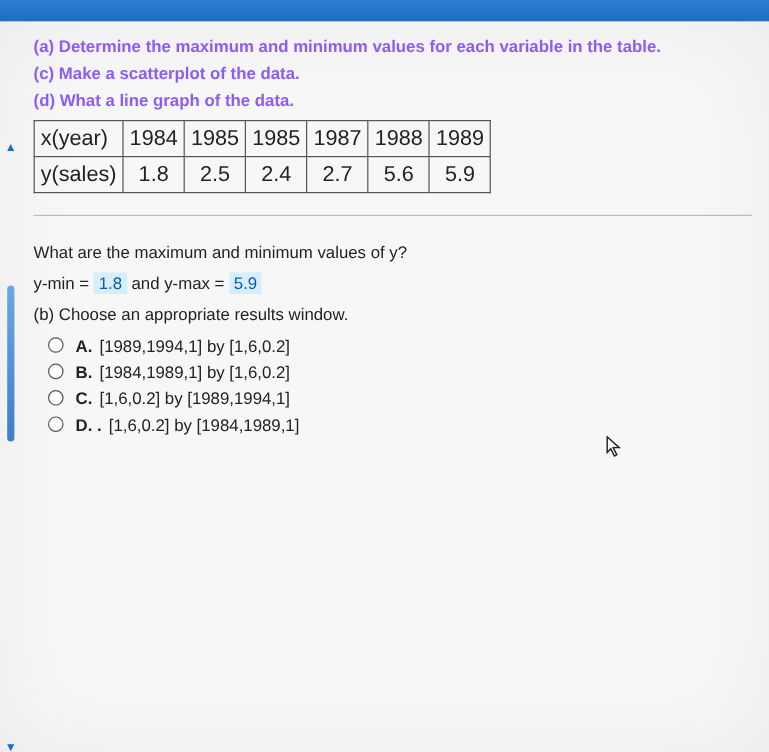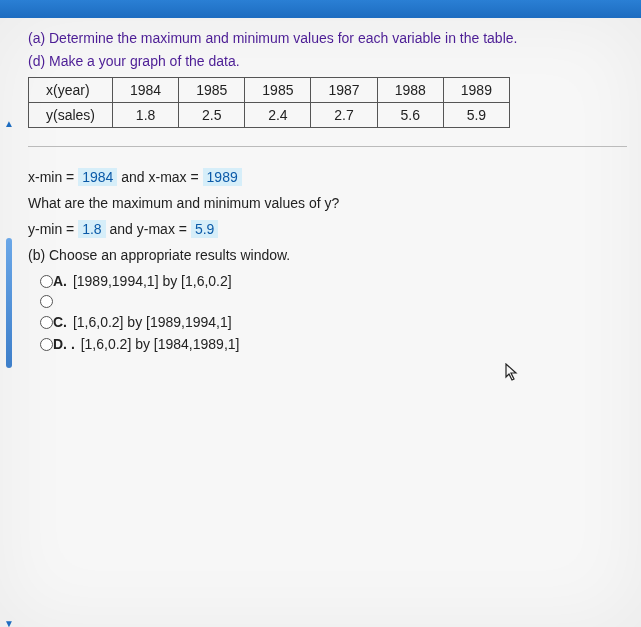--- a/index.html
+++ b/index.html
@@ -37,49 +37,50 @@
   .scroll-up, .scroll-down {
     position: absolute;
     left: 4px;
     width: 10px;
     height: 10px;
     color: #1d6cc0;
     font-size: 10px;
   }
   .scroll-up { top: 100px; }
   .scroll-down { top: 600px; }
-  .line { margin: 3px 0; color: #4c1d95; line-height: 1.4; }
+  .line { margin: 3px 0; color: #8b5cf6; line-height: 1.4; font-weight: bold; }
   table.data {
     border-collapse: collapse;
     margin: 6px 0 18px 0;
   }
   table.data td {
     border: 1px solid #555;
-    padding: 4px 17px;
+    padding: 4px 5px;
     text-align: center;
-    font-size: 14px;
+    font-size: 18px;
     color: #222;
   }
   table.data td:first-child { text-align: left; }
   hr.sep {
     border: none;
     border-top: 1px solid #bbb;
     margin: 4px 0 22px 0;
   }
   .qline { margin: 10px 0; color: #222; }
   .filled {
     background: #d6eef9;
     padding: 1px 4px;
     color: #0b5aa8;
     font-weight: 500;
   }
   .options { margin: 4px 0 0 12px; }
   .opt {
     display: flex;
     align-items: center;
+    gap: 10px;
     margin: 6px 0;
     color: #222;
   }
   .radio {
     width: 13px;
     height: 13px;
     border: 1.5px solid #555;
     border-radius: 50%;
     background: #fff;
     flex-shrink: 0;
@@ -100,21 +101,22 @@
 
 <div class="topbar"></div>
 
 <div class="sheet">
 
   <div class="scroll-up">▲</div>
   <div class="scroll-indicator"></div>
   <div class="scroll-down">▼</div>
 
   <div class="line">(a)   Determine the maximum and minimum values for each variable in the table.</div>
-  <div class="line">(d)   Make a your graph of the data.</div>
+  <div class="line">(c)   Make a scatterplot of the data.</div>
+  <div class="line">(d)   What a line graph of the data.</div>
 
   <table class="data">
     <tbody>
         <tr>
       <td>x(year)</td>
       <td>1984</td>
       <td>1985</td>
       <td>1985</td>
       <td>1987</td>
       <td>1988</td>
@@ -128,46 +130,42 @@
       <td>2.7</td>
       <td>5.6</td>
       <td>5.9</td>
     </tr>
   </tbody>
     </table>
 
   <hr class="sep">
 
 
-  <div class="qline nowrap">
-    <span>x-min =</span>
-    <span class="filled">1984</span>
-    <span>and x-max =</span>
-    <span class="filled">1989</span>
-  </div>
 
   <div class="qline">What are the maximum and minimum values of y?</div>
 
   <div class="qline nowrap">
     <span>y-min =</span>
     <span class="filled">1.8</span>
     <span>and y-max =</span>
     <span class="filled">5.9</span>
   </div>
 
   <div class="qline">(b) Choose an appropriate results window.</div>
 
   <div class="options">
     <div class="opt">
       <span class="radio"></span>
       <span><span class="opt-letter">A.</span>
       <span>[1989,1994,1] by [1,6,0.2]</span></span>
     </div>
     <div class="opt">
       <span class="radio"></span>
+      <span><span class="opt-letter">B.</span>
+      <span>[1984,1989,1] by [1,6,0.2]</span></span>
     </div>
     <div class="opt">
       <span class="radio"></span>
       <span><span class="opt-letter">C.</span>
       <span>[1,6,0.2] by [1989,1994,1]</span></span>
     </div>
     <div class="opt">
       <span class="radio"></span>
       <span><span class="opt-letter">D. .</span>
       <span>[1,6,0.2] by [1984,1989,1]</span></span>

